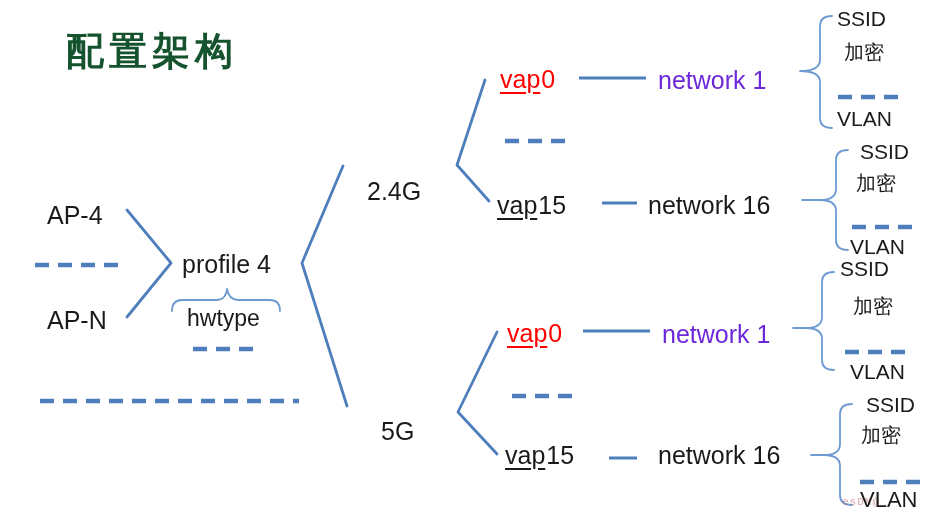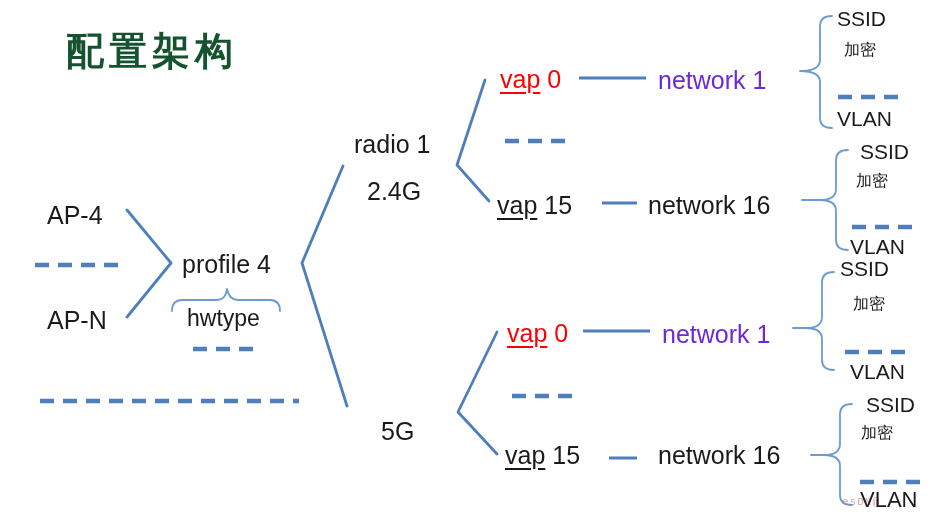--- a/index.html
+++ b/index.html
@@ -7,26 +7,26 @@
           font-family:"Liberation Sans",sans-serif;}
   svg.wires{position:absolute;left:0;top:0;z-index:0;}
   .ln{fill:none;stroke:#4E7FBC;stroke-width:2.8;stroke-linecap:round;stroke-linejoin:round;}
   .cn{fill:none;stroke:#4E7FBC;stroke-width:3;stroke-linecap:butt;}
   .dash{fill:none;stroke:#4E7FBC;stroke-width:4.6;stroke-dasharray:14 9;stroke-linecap:butt;}
   .brace{fill:none;stroke:#6D9BD1;stroke-width:1.8;stroke-linecap:round;stroke-linejoin:round;}
   .stub{fill:none;stroke:#6D9BD1;stroke-width:1.8;stroke-linecap:round;}
   .lbl{position:absolute;z-index:2;color:#1a1a1a;white-space:nowrap;line-height:1.1;}
   .main{font-size:25px;}
   .attr{font-size:21px;}
-  .enc{font-size:16px;font-family:"DejaVu Serif","Liberation Serif",serif;}
+  .enc{font-size:20px;font-family:"DejaVu Serif","Liberation Serif",serif;}
   .title{position:absolute;left:66px;top:26px;z-index:2;font-size:38px;font-weight:bold;
          letter-spacing:5px;color:#14532d;}
   .red{color:#FF0000;}
   .teal{color:#6d28d9;}
-  .vap-word{margin-right:7px;text-decoration-line:underline;text-decoration-style:wavy;
+  .vap-word{margin-right:1px;text-decoration-line:underline;text-decoration-style:wavy;
             text-decoration-color:#ff5a5a;text-decoration-thickness:1.5px;text-underline-offset:4px;text-decoration:underline;}
   .watermark{position:absolute;z-index:1;font-size:11px;color:rgba(190,110,110,0.6);letter-spacing:1px;font-family:Liberation Mono, monospace;}
 </style>
 </head>
 <body>
 
 <div class="canvas">
 
   <svg class="wires" width="938" height="522" viewBox="0 0 938 522">
 
@@ -61,21 +61,20 @@
   </svg>
 
   <div class="title">配置架构</div>
 
   <div class="lbl main" style="left:47px;top:202px">AP-4</div>
   <div class="lbl main" style="left:47px;top:307px">AP-N</div>
 
   <div class="lbl main" style="left:182px;top:251px">profile 4</div>
   <div class="lbl" style="left:187px;top:306px;font-size:23px">hwtype</div>
 
-  <div class="lbl main" style="left:354px;top:131px">radio 1</div>
   <div class="lbl main" style="left:367px;top:178px">2.4G</div>
 
   <div class="lbl main red" style="left:500px;top:66px"><span class="vap-word">vap</span><span>0</span></div>
   <div class="lbl main teal" style="left:658px;top:67px">network 1</div>
 
   <div class="lbl main" style="left:497px;top:192px"><span class="vap-word">vap</span><span>15</span></div>
   <div class="lbl main" style="left:648px;top:192px">network 16</div>
 
   <div class="lbl attr" style="left:837px;top:7px">SSID</div>
   <div class="lbl enc" style="left:844px;top:41px">加密</div>

